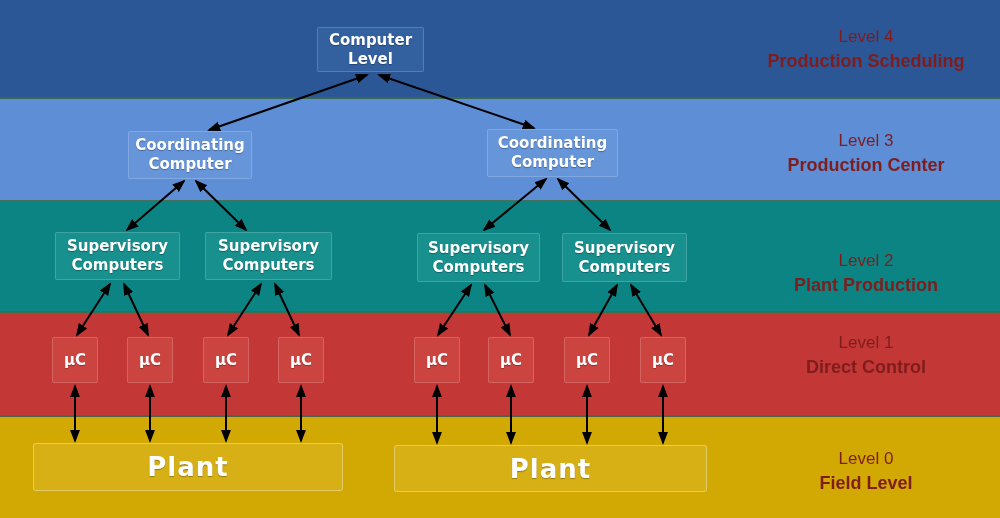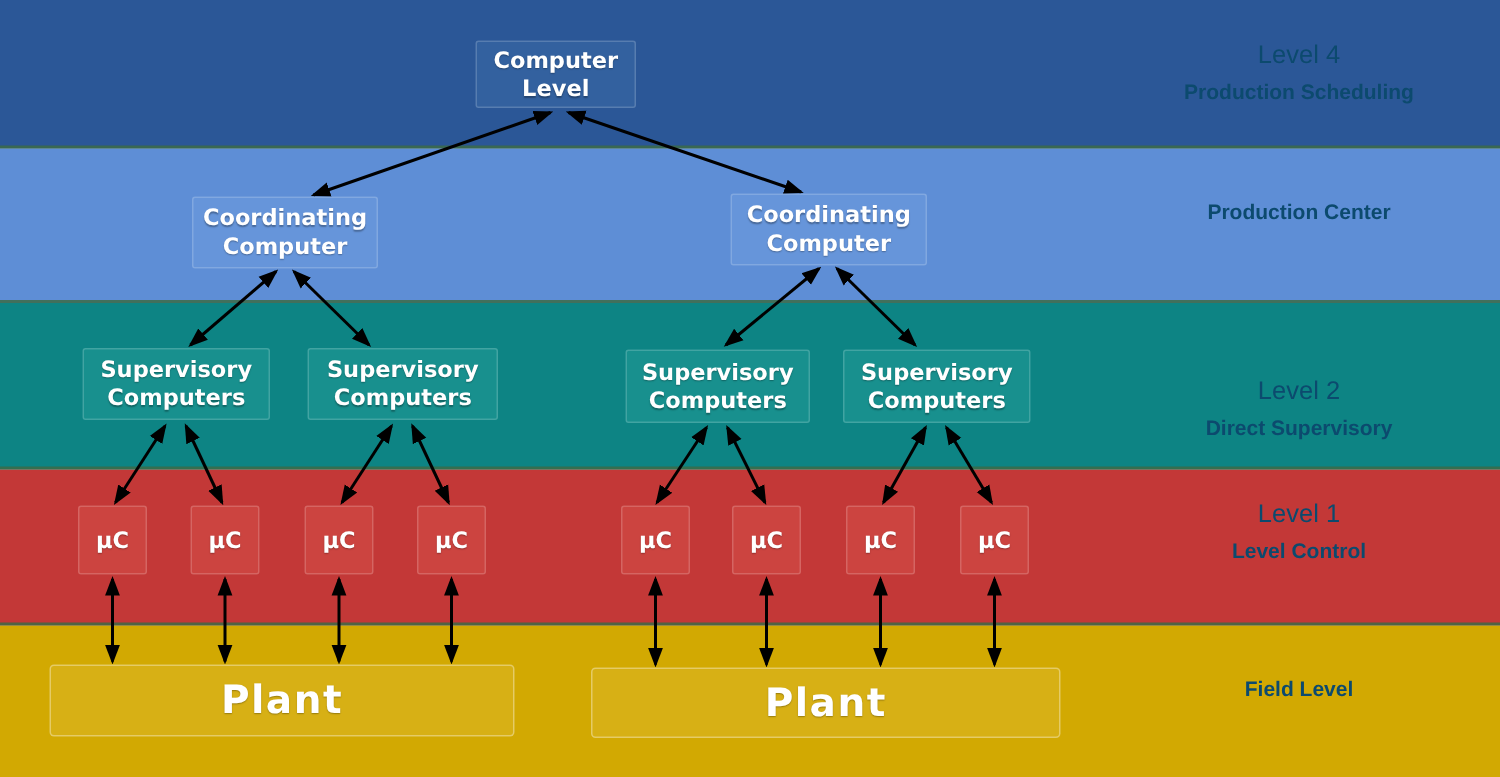--- a/index.html
+++ b/index.html
@@ -33,24 +33,24 @@
   .node-mc      {width:46px;height:46px;top:337px;}
   .node-mc-1{left:52px;} .node-mc-2{left:127px;} .node-mc-3{left:203px;} .node-mc-4{left:278px;}
   .node-mc-5{left:414px;}.node-mc-6{left:488px;} .node-mc-7{left:564px;} .node-mc-8{left:640px;}
   .node-plant{
     font-size:26px;line-height:30px;letter-spacing:1px;
     border:1px solid rgba(255,255,255,.35);border-radius:3px;
   }
   .node-plant-l{left:33px; top:443px;width:310px;height:48px;}
   .node-plant-r{left:394px;top:445px;width:313px;height:47px;}
   .level-label{
-    position:absolute;left:741px;width:250px;z-index:4;text-align:center;color:#0c4a6e;
+    position:absolute;left:741px;width:250px;z-index:4;text-align:center;color:#7f1d1d;
   }
   .level-label .l1{font-size:17px;font-weight:400;line-height:24px;}
-  .level-label .l2{font-size:14px;font-weight:700;line-height:24px;}
+  .level-label .l2{font-size:18px;font-weight:700;line-height:24px;}
   .label-4{top:25px;} .label-3{top:129px;} .label-2{top:249px;} .label-1{top:331px;} .label-0{top:447px;}
 </style>
 </head>
 <body>
 
 <div class="stage">
 
   <div class="band band-4" style="background-color: rgb(43, 87, 151);"></div>
   <div class="band band-3" style="background-color: rgb(94, 142, 214);"></div>
   <div class="band band-2" style="background-color: rgb(13, 132, 132);"></div>
@@ -156,27 +156,29 @@
     </div>
   <div class="node node-plant node-plant-r" style="background-color: rgb(215, 176, 21);">
       <span>Plant</span>
     </div>
 
   <div class="level-label label-4">
     <div class="l1">Level 4</div>
     <div class="l2">Production Scheduling</div>
   </div>
   <div class="level-label label-3">
+    <div class="l1">Level 3</div>
     <div class="l2">Production Center</div>
   </div>
   <div class="level-label label-2">
     <div class="l1">Level 2</div>
-    <div class="l2">Direct Supervisory</div>
+    <div class="l2">Plant Production</div>
   </div>
   <div class="level-label label-1">
     <div class="l1">Level 1</div>
-    <div class="l2">Level Control</div>
+    <div class="l2">Direct Control</div>
   </div>
   <div class="level-label label-0">
+    <div class="l1">Level 0</div>
     <div class="l2">Field Level</div>
   </div>
 
 </div>
 
 </body></html>

